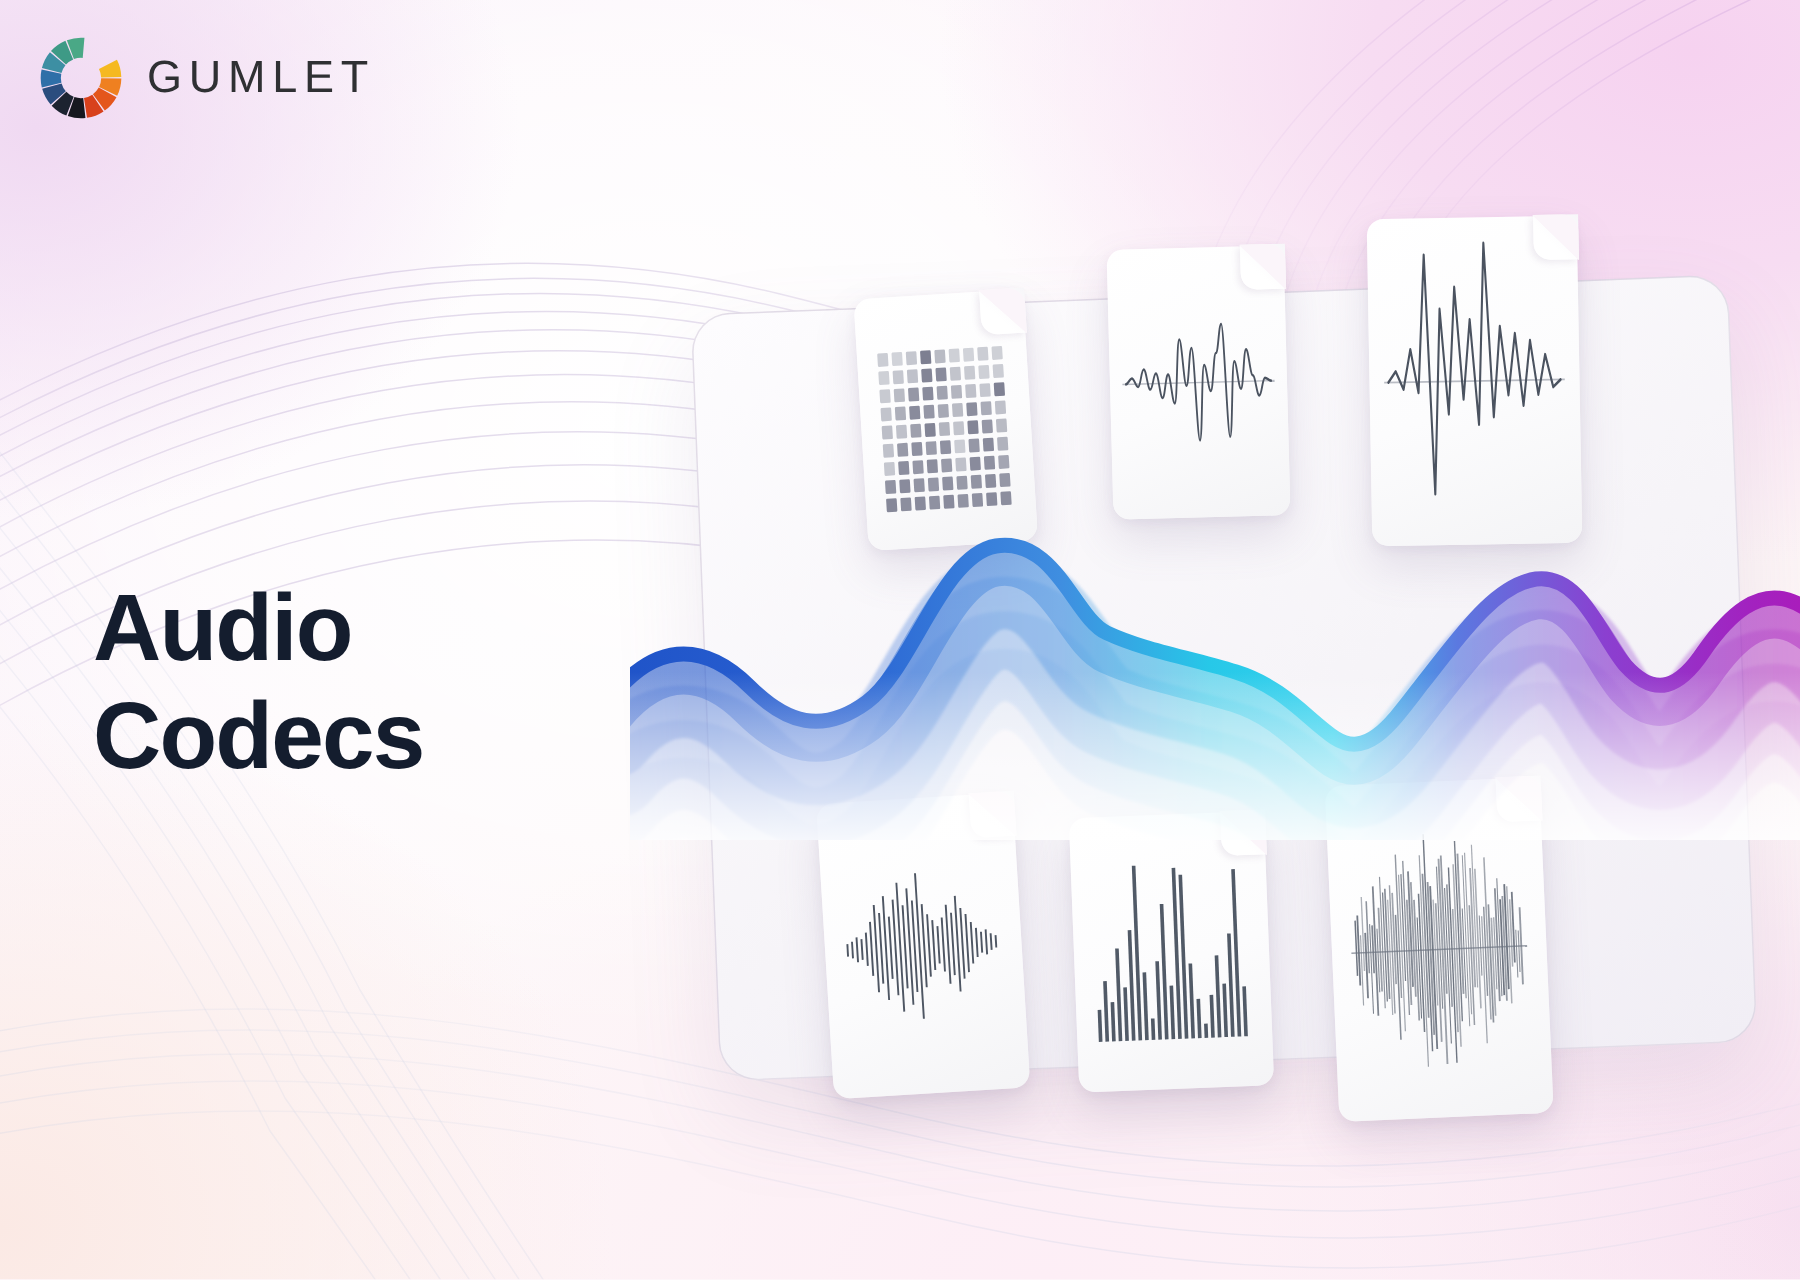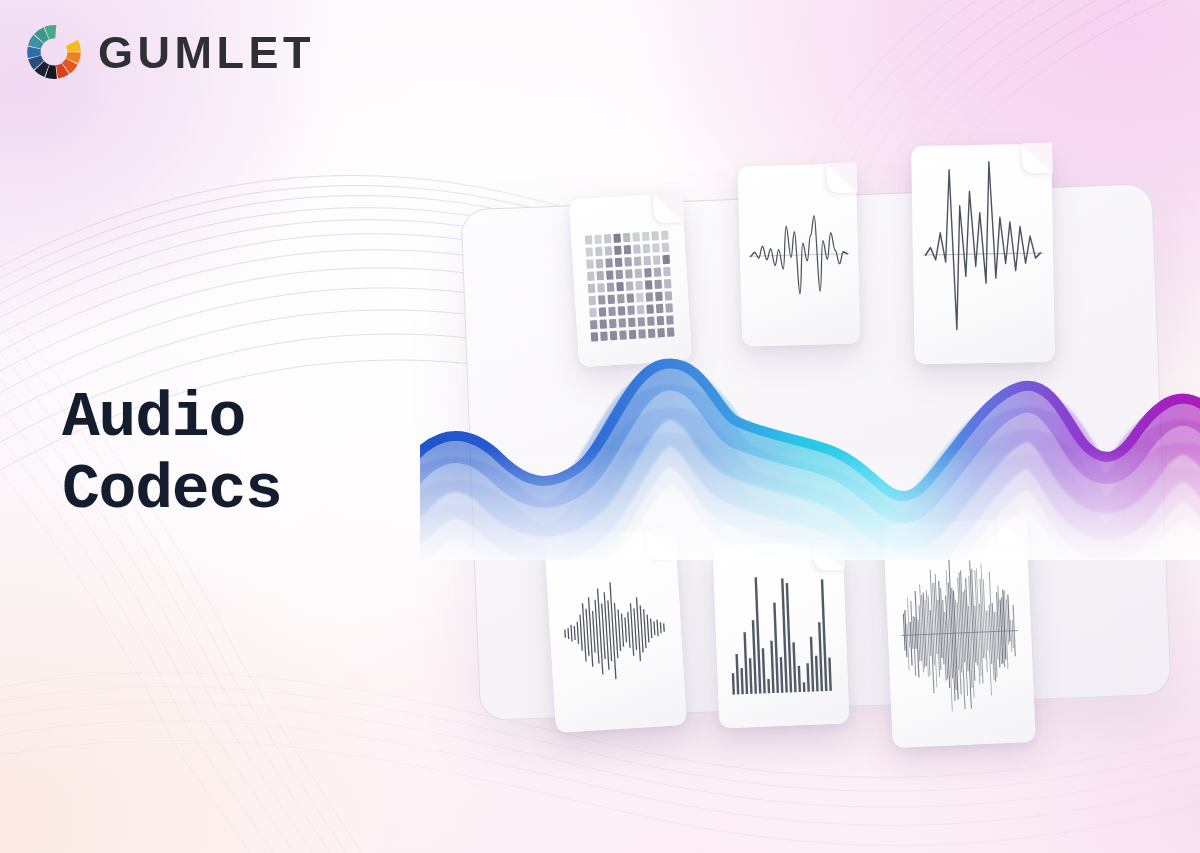--- a/index.html
+++ b/index.html
@@ -21,28 +21,28 @@
       radial-gradient(ellipse 560px 420px at 100% 95%, #f7dff0 0%, rgba(250,238,247,0) 68%),
       radial-gradient(ellipse 700px 560px at 36% 34%,  #ffffff 0%, rgba(255,255,255,0.55) 46%, rgba(255,255,255,0) 72%),
       linear-gradient(140deg,#fbf2fa 0%,#fdf8fb 38%,#fdf6f6 62%,#fcf2f6 100%);
   }
   .bg-svg{position:absolute;inset:0;}
 
   
   .logo-wrap{position:absolute;left:26px;top:24px;display:flex;align-items:center;gap:16px;}
   .logo-mark{width:56px;height:56px;position:relative;flex:0 0 auto;}
   .logo-text{
-    font-size:45px;font-weight:bold;letter-spacing:4.5px;color:#2f3033;
+    font-size:30px;font-weight:normal;letter-spacing:4.5px;color:#2f3033;
     font-family:"Liberation Sans","DejaVu Sans",sans-serif;line-height:1;
   }
   .headline{
     position:absolute;left:62px;top:383px;
     font-size:63px;font-weight:bold;line-height:1.15;
     color:#141d2e;letter-spacing:-1.2px;white-space:pre-line;
-    font-family:Liberation Mono, monospace;
+    font-family:Liberation Sans, sans-serif;
   }
 
   
   .panel{position:absolute;border-radius:26px;}
   .panel-back{
     left:502px;top:225px;width:560px;height:440px;
     background:linear-gradient(150deg,#fbf9fc 0%,#f4f1f6 100%);
     border:1px solid rgba(210,200,218,.55);
     transform:rotate(-3.2deg);
     box-shadow:0 18px 40px rgba(140,120,160,.10);

